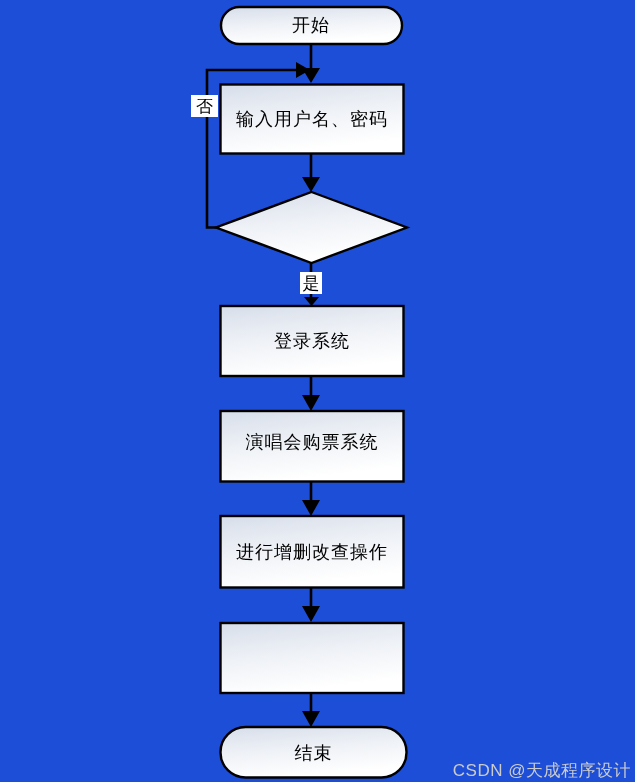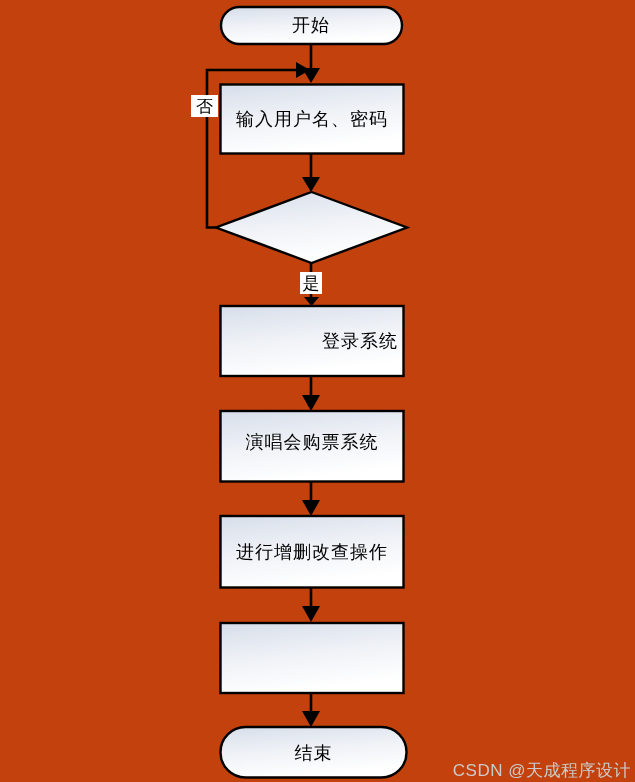--- a/index.html
+++ b/index.html
@@ -5,21 +5,21 @@
   html, body {
     margin: 0;
     padding: 0;
     background: #ffffff;
     font-family: "Liberation Sans", "DejaVu Sans", sans-serif;
   }
   .canvas {
     position: relative;
     width: 635px;
     height: 782px;
-    background: #c2410c;
+    background: #1d4ed8;
     overflow: hidden;
   }
   .canvas svg {
     position: absolute;
     left: 0;
     top: 0;
   }
   .node-label {
     position: absolute;
     display: flex;
@@ -97,21 +97,21 @@
       <rect x="220.5" y="623" width="183" height="70"></rect>
       <rect x="220.5" y="727" width="186" height="50.5" rx="25"></rect>
     </g>
   </svg>
 
   <div class="node-label" style="left:220px; top:6px; width:182px; height:38px;">开始</div>
 
   <div class="node-label" style="left:220px; top:84px; width:184px; height:70px;border-radius:31px;">输入用户名、密码</div>
 
 
-  <div class="node-label" style="left:220px; top:306px; width:184px; height:70px;padding-left:48px;">登录系统</div>
+  <div class="node-label" style="left:220px; top:306px; width:184px; height:70px;">登录系统</div>
 
   <div class="node-label" style="left:220px; top:411px; width:184px; height:62px;">演唱会购票系统</div>
 
   <div class="node-label" style="left:220px; top:516px; width:184px; height:72px;border-radius:25px;">进行增删改查操作</div>
 
 
   <div class="node-label" style="left:220px; top:727px; width:187px; height:51px;">结束</div>
 
   <div class="edge-label" style="left:191px; top:95px; width:27px; height:22px;">否</div>
 

